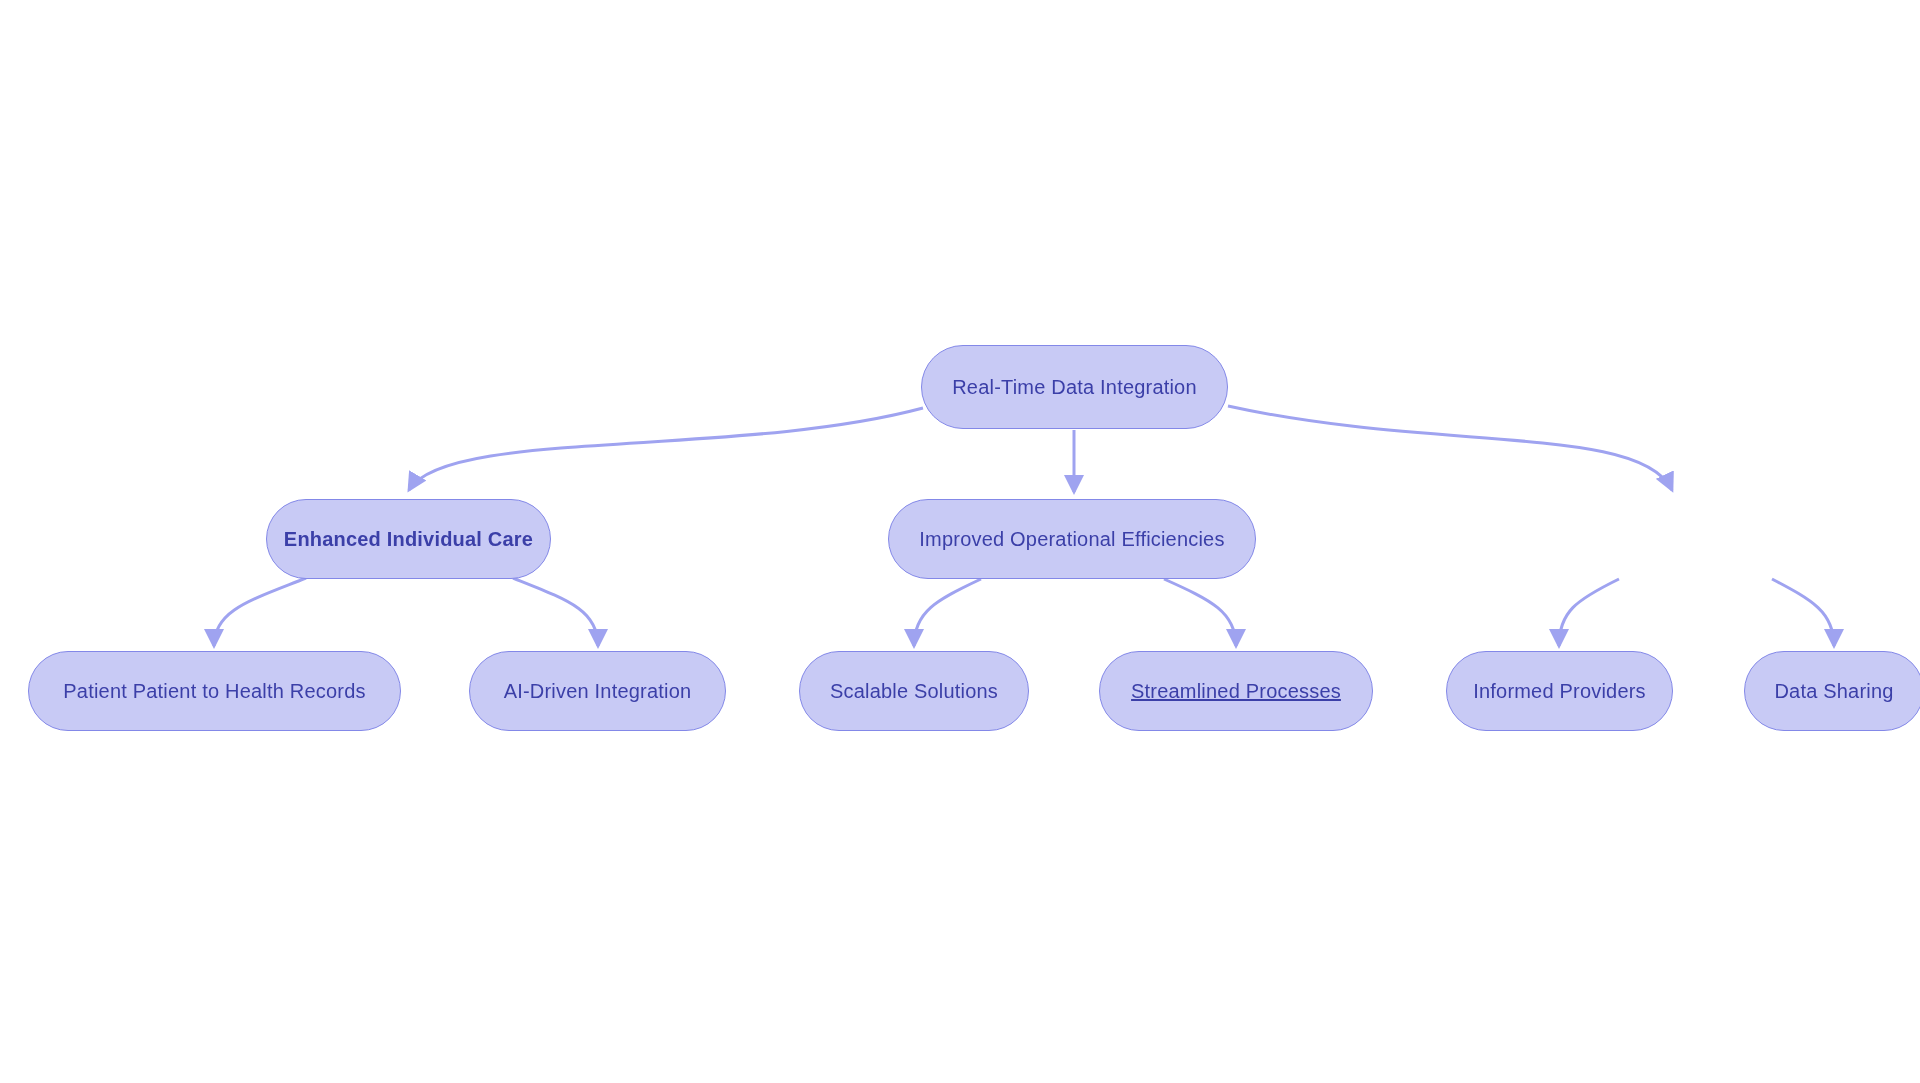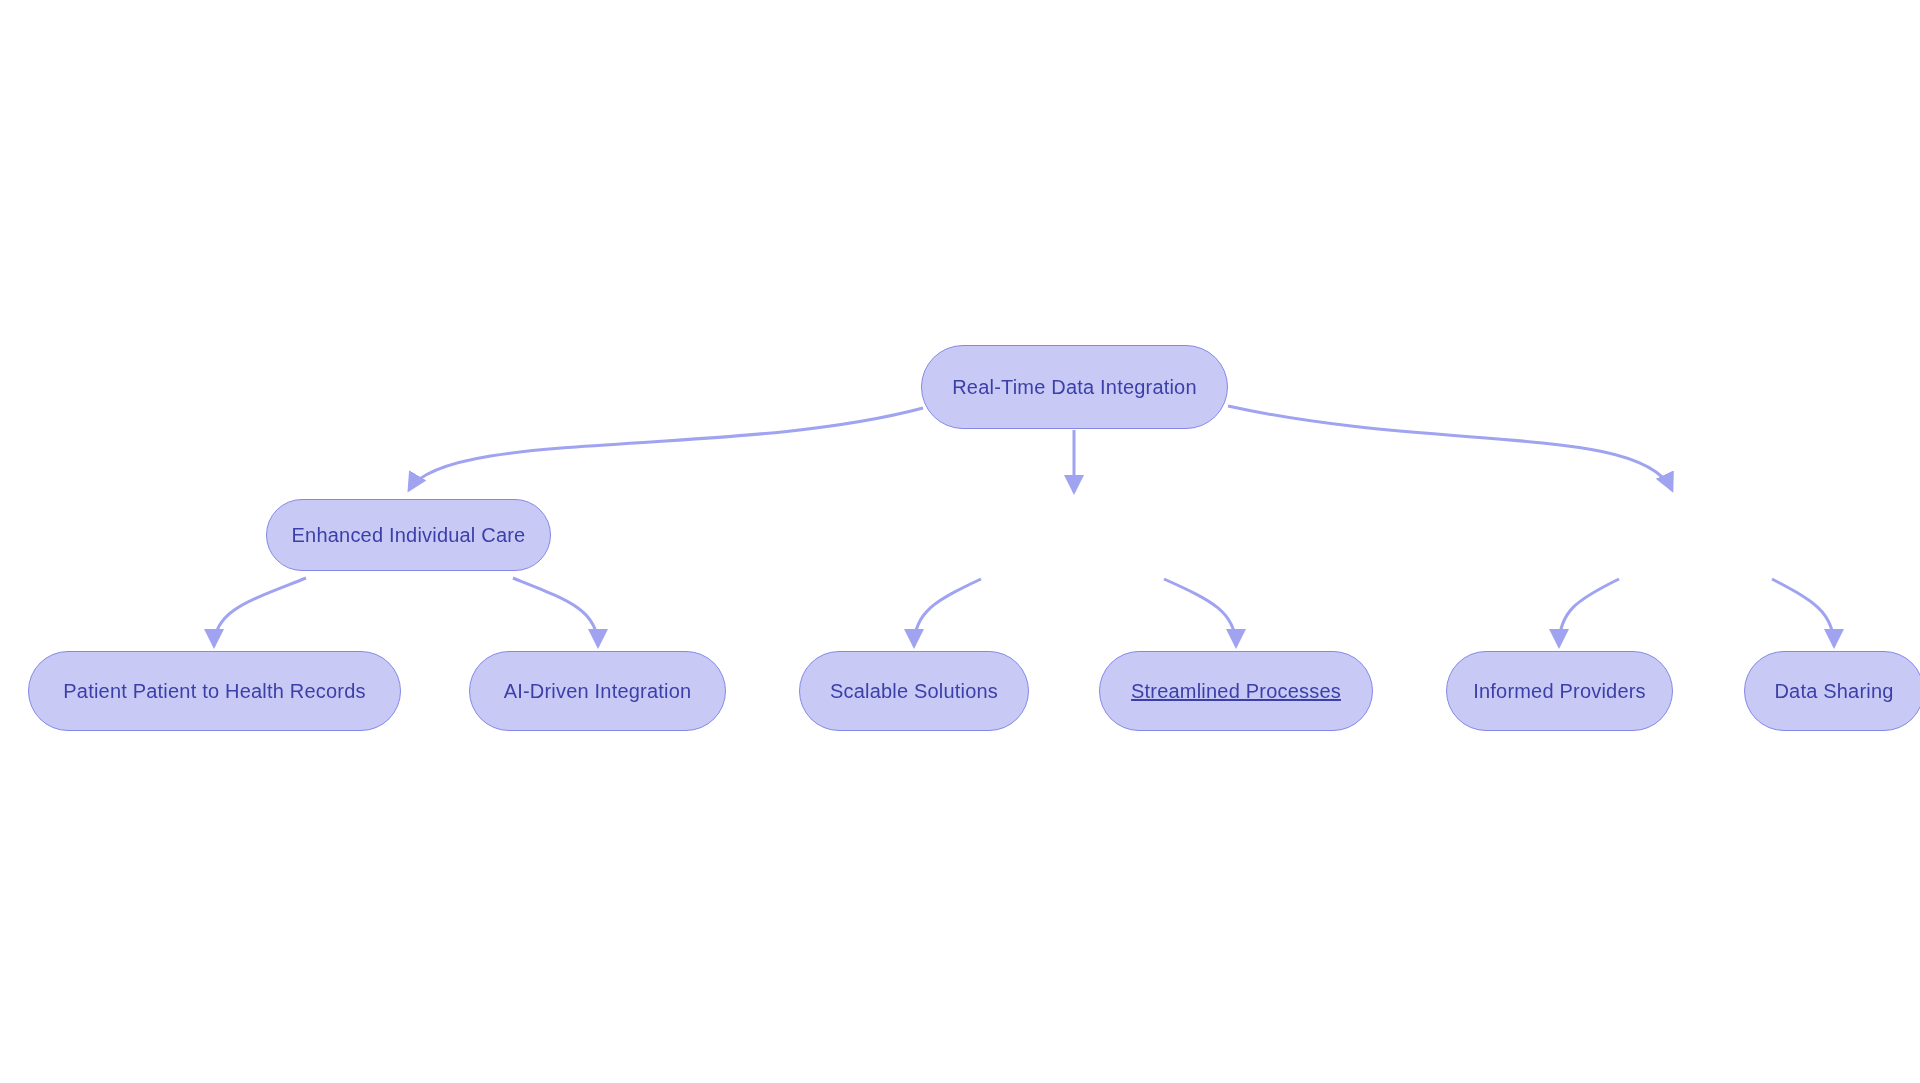--- a/index.html
+++ b/index.html
@@ -64,24 +64,27 @@
     <path class="edge" d="M 965 579 C 920 600, 898 612, 898 646" marker-end="url(#arrowhead)"></path>
     <path class="edge" d="M 1148 579 C 1195 600, 1220 612, 1220 646" marker-end="url(#arrowhead)"></path>
     <path class="edge" d="M 1603 579 C 1560 600, 1543 612, 1543 646" marker-end="url(#arrowhead)"></path>
     <path class="edge" d="M 1756 579 C 1796 600, 1818 612, 1818 646" marker-end="url(#arrowhead)"></path>
   </svg>
 
   <div class="node" style="left:905px; top:345px; width:307px; height:84px;">
     <span>Real-Time Data Integration</span>
   </div>
 
-  <div class="node" style="left:250px; top:499px; width:285px; height:72px; border-radius:40px;">
+  <div class="node" style="left:250px; top:499px; width:285px; height:80px; border-radius:40px;font-weight:bold;">
     <span>Enhanced Individual Care</span>
   </div>
 
+  <div class="node" style="left:872px; top:499px; width:368px; height:80px; border-radius:40px;">
+    <span>Improved Operational Efficiencies</span>
+  </div>
 
 
   <div class="node" style="left:12px; top:651px; width:373px; height:80px; border-radius:40px;">
     <span>Patient Patient to Health Records</span>
   </div>
 
   <div class="node" style="left:453px; top:651px; width:257px; height:80px; border-radius:40px;">
     <span>AI-Driven Integration</span>
   </div>
 

